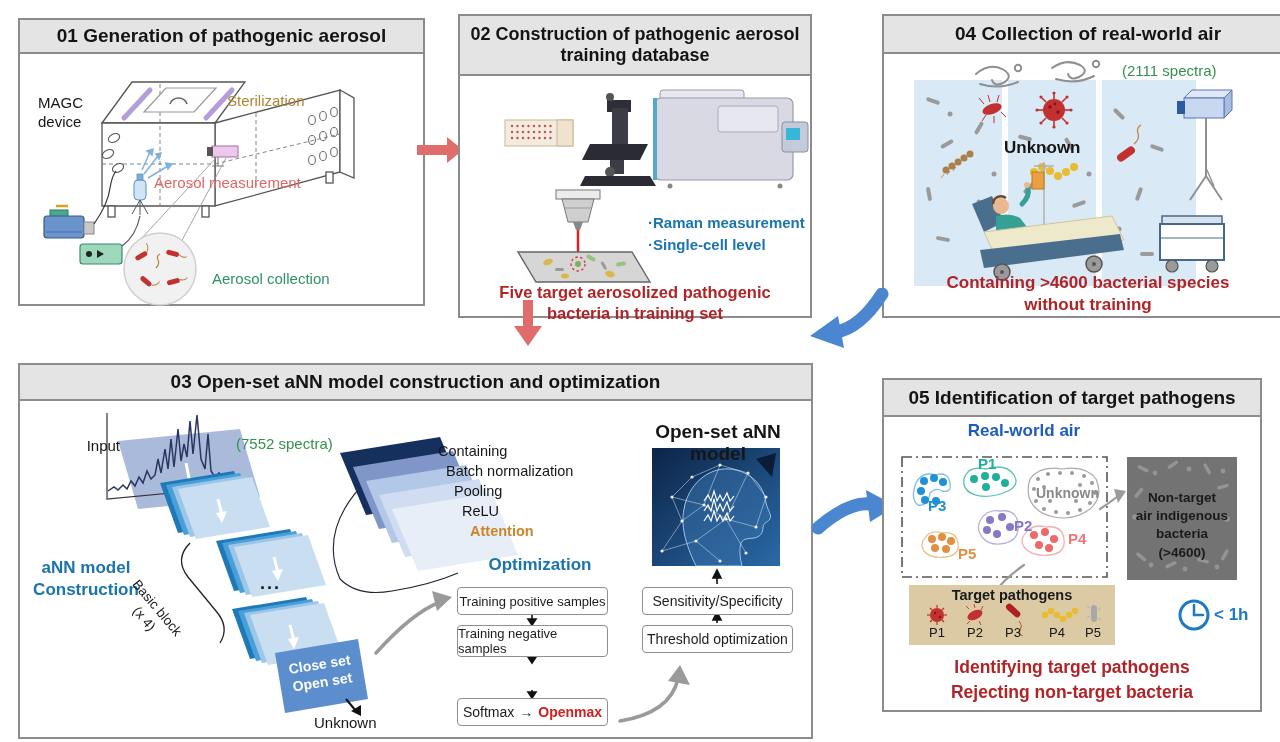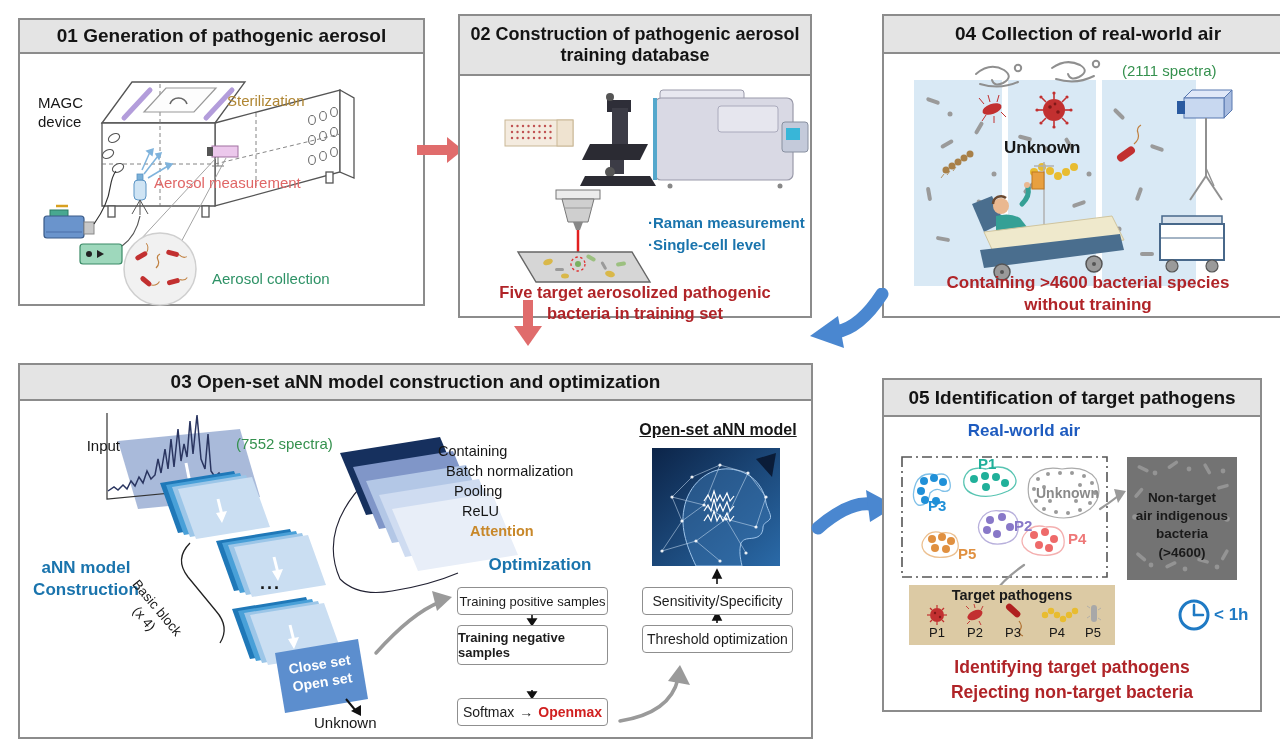--- a/index.html
+++ b/index.html
@@ -545,27 +545,27 @@
 Open set</div>
       <div class="abs" style="left:294px;top:313px;font-size:15px;">Unknown</div>
       <div class="abs" style="left:418px;top:42px;font-size:14.5px;">Containing</div>
       <div class="abs" style="left:426px;top:62px;font-size:14.5px;">Batch normalization</div>
       <div class="abs" style="left:434px;top:82px;font-size:14.5px;">Pooling</div>
       <div class="abs" style="left:442px;top:102px;font-size:14.5px;">ReLU</div>
       <div class="abs b c-orangetxt" style="left:450px;top:122px;font-size:14.5px;">Attention</div>
       <div class="abs b c-blue ctr" style="left:450px;top:154px;width:140px;font-size:17px;">Optimization</div>
 
       <div class="fbox" style="left:437px;top:186px;width:151px;height:28px;">Training positive samples</div>
-      <div class="fbox" style="left:437px;top:224px;width:151px;height:40px;font-weight:bold;">Training negative samples</div>
+      <div class="fbox" style="left:437px;top:224px;width:151px;height:32px;">Training negative samples</div>
       <div class="fbox" style="left:437px;top:297px;width:151px;height:28px;gap:5px;font-size:14px;">
         <span>Softmax</span>
         <span>→</span>
         <span class="b" style="color:#d02020;">Openmax</span>
       </div>
-      <div class="abs b ctr" style="left:608px;top:20px;width:180px;font-size:16px;text-decoration:underline;">Open-set aNN model</div>
+      <div class="abs b ctr" style="left:608px;top:20px;width:180px;font-size:19px;">Open-set aNN model</div>
       <div class="fbox" style="left:622px;top:186px;width:151px;height:28px;font-size:14px;">Sensitivity/Specificity</div>
       <div class="fbox" style="left:622px;top:224px;width:151px;height:28px;font-size:14px;">Threshold optimization</div>
     </div>
   </div>
 
   <svg class="abs" style="left:808px;top:484px;" width="92" height="68">
     <path d="M10,44 Q40,18 62,20" stroke="#4a87d0" stroke-width="13" fill="none" stroke-linecap="round"></path>
     <polygon points="58,6 62,38 88,22" fill="#4a87d0"></polygon>
   </svg>
 

